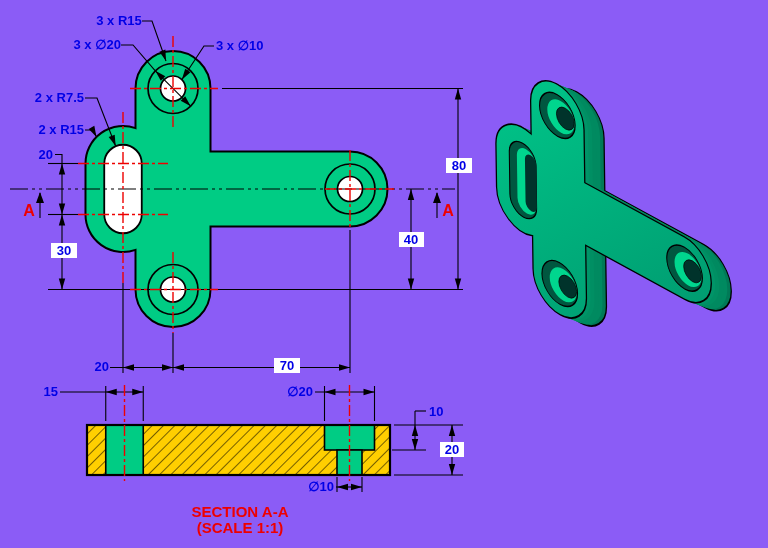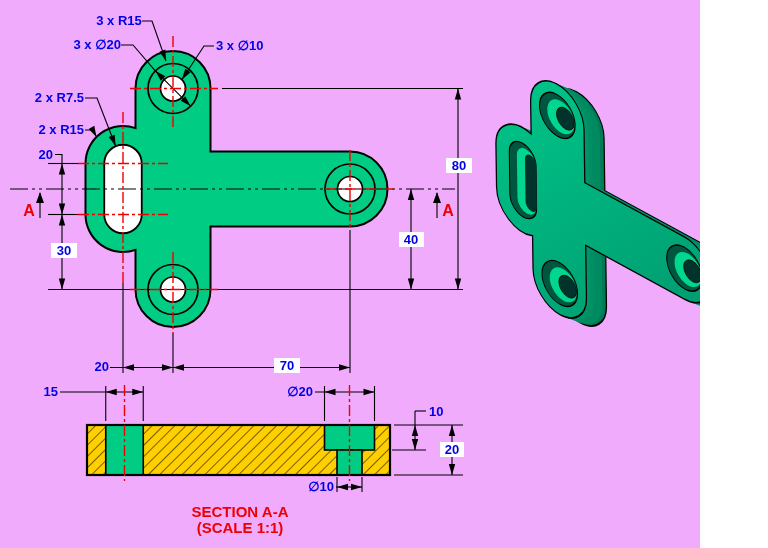--- a/index.html
+++ b/index.html
@@ -1,16 +1,16 @@
 <!DOCTYPE html>
 <html><head>
 <meta charset="utf-8">
 <style>
   html,body{margin:0;padding:0;background:#fff;}
-  .canvas{width:700px;height:548px;position:relative;background:#f0abfc;overflow:hidden;}
+  .canvas{width:768px;height:548px;position:relative;background:#8b5cf6;overflow:hidden;}
   svg{display:block;}
   text{font-family:"Liberation Sans", sans-serif;}
   .dimtxt{font-size:13px;font-weight:700;}
   .sectxt{font-size:15px;font-weight:700;}
   .atxt{font-size:16px;font-weight:700;}
 </style>
 </head>
 <body>
 
 <div class="canvas">

